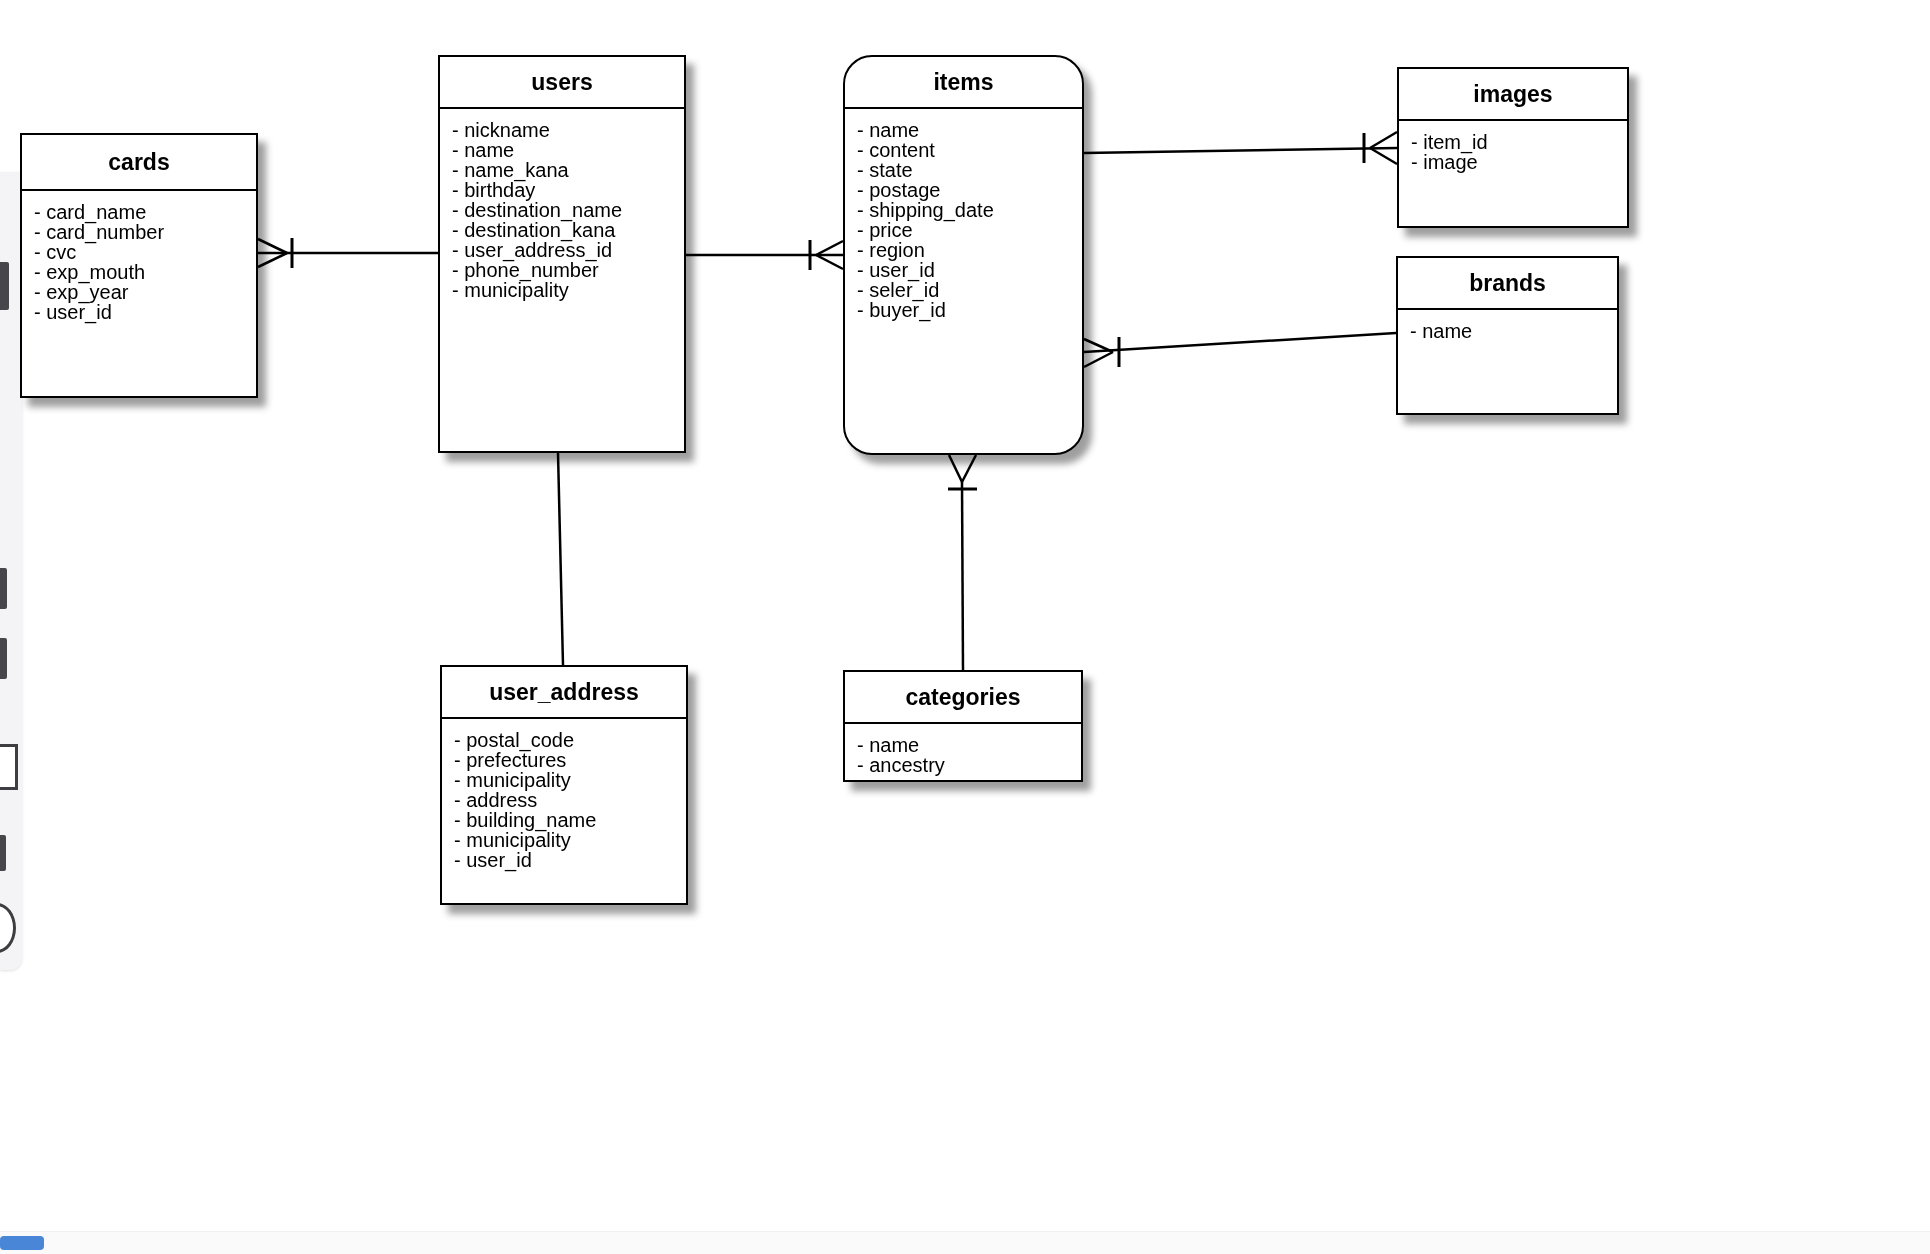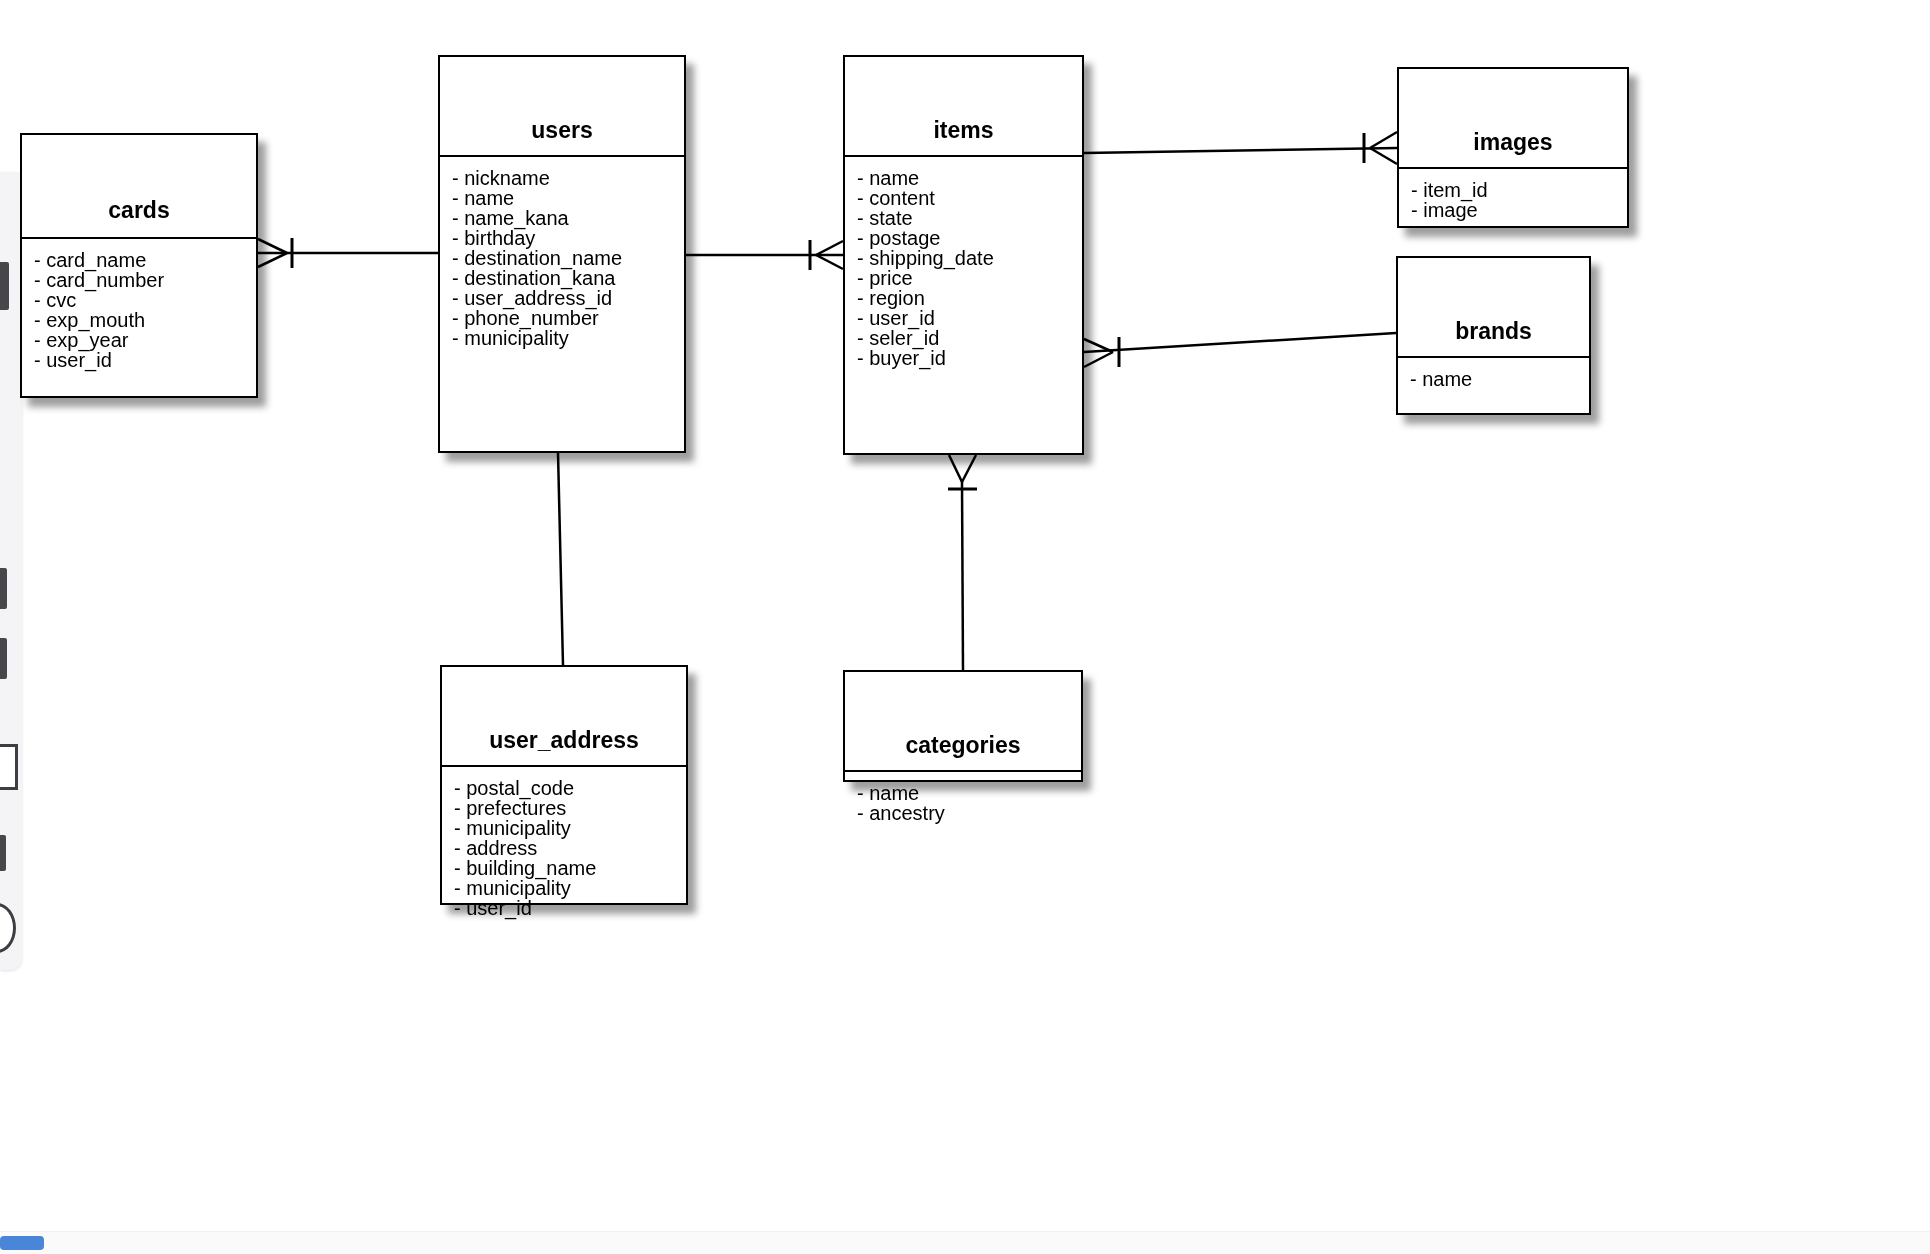--- a/index.html
+++ b/index.html
@@ -38,34 +38,34 @@
     background:#ffffff;
     border:2px solid #000;
     box-shadow:8px 9px 7px rgba(0,0,0,0.38);
     box-sizing:border-box;
     z-index:3;
   }
   .entity-title{
     height:50px;
     border-bottom:2px solid #000;
     display:flex;align-items:center;justify-content:center;
-    font-weight:700;font-size:23px;margin-top:48px;
+    font-weight:700;font-size:23px;
   }
   .entity-fields{
     padding:11px 8px 0 12px;
     font-size:20px;line-height:20px;
   }
   .field{white-space:nowrap;}
 
   #box-cards        {left:20px;  top:133px; width:238px; height:265px;}
   #box-cards .entity-title{height:54px;}
   #box-users        {left:438px; top:55px;  width:248px; height:398px;}
-  #box-items        {left:843px; top:55px;  width:241px; height:400px;}
+  #box-items        {left:843px; top:55px;  width:241px; height:400px;border-radius:29px;}
   #box-images       {left:1397px;top:67px;  width:232px; height:161px;}
-  #box-brands       {left:1396px;top:256px; width:195px; height:159px;}
+  #box-brands       {left:1396px;top:256px; width:223px; height:159px;}
   #box-user_address {left:440px; top:665px; width:248px; height:240px;}
   #box-categories   {left:843px; top:670px; width:240px; height:112px;}
 
   
   #hscroll{
     position:absolute;left:0;bottom:0;width:1930px;height:22px;
     background:#fafafb;
     border-top:1px solid #f0f0f1;
     z-index:4;
   }

